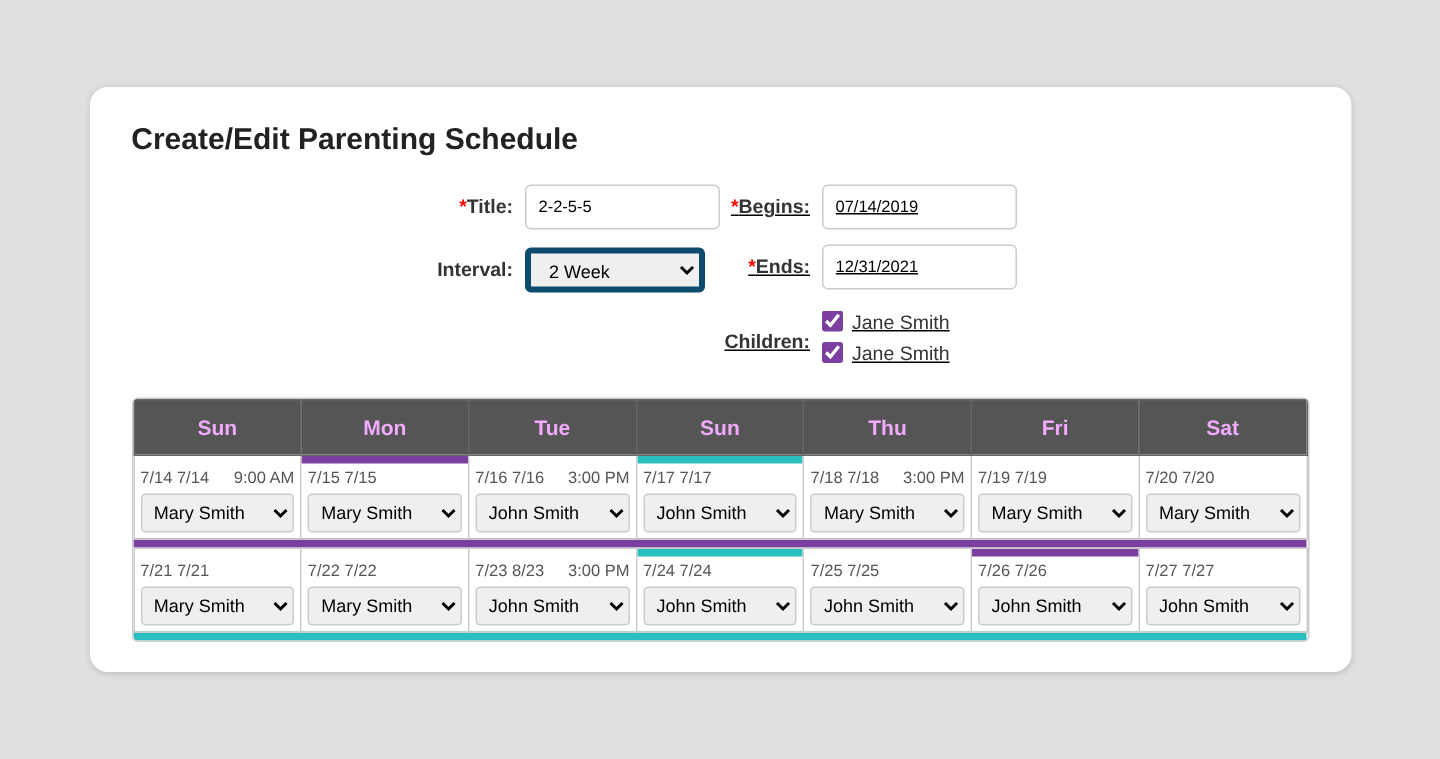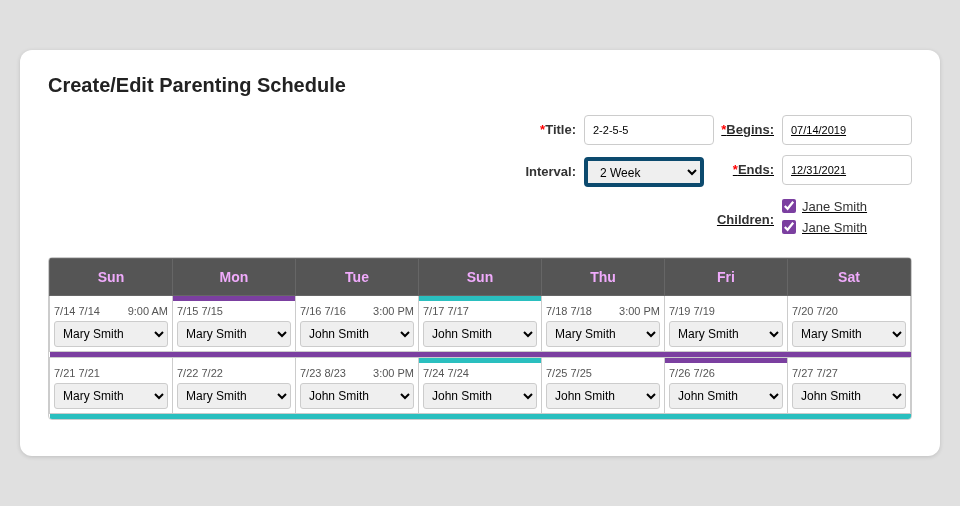--- a/index.html
+++ b/index.html
@@ -9,33 +9,33 @@
       font-size: 13px;
       display: flex;
       justify-content: center;
       align-items: center;
       width: 960px;
       height: 506px;
     }
     .card {
       background: #fff;
       border-radius: 12px;
-      padding: 24px 28px 36px 28px;
-      width: 920px;
+      padding: 24px 28px 20px 28px;
+      width: 841px;
       box-shadow: 0 1px 4px rgba(0,0,0,0.15);
     }
     .card-title {
       font-size: 20px;
       font-weight: bold;
       margin-bottom: 18px;
       color: #222;
     }
     .form-section {
       display: flex;
-      justify-content: flex-end;
+      justify-content: center;
       margin-bottom: 14px;
     }
     .form-left {
       display: flex;
       flex-direction: column;
       gap: 12px;
     }
     .form-right {
       display: flex;
       flex-direction: column;

